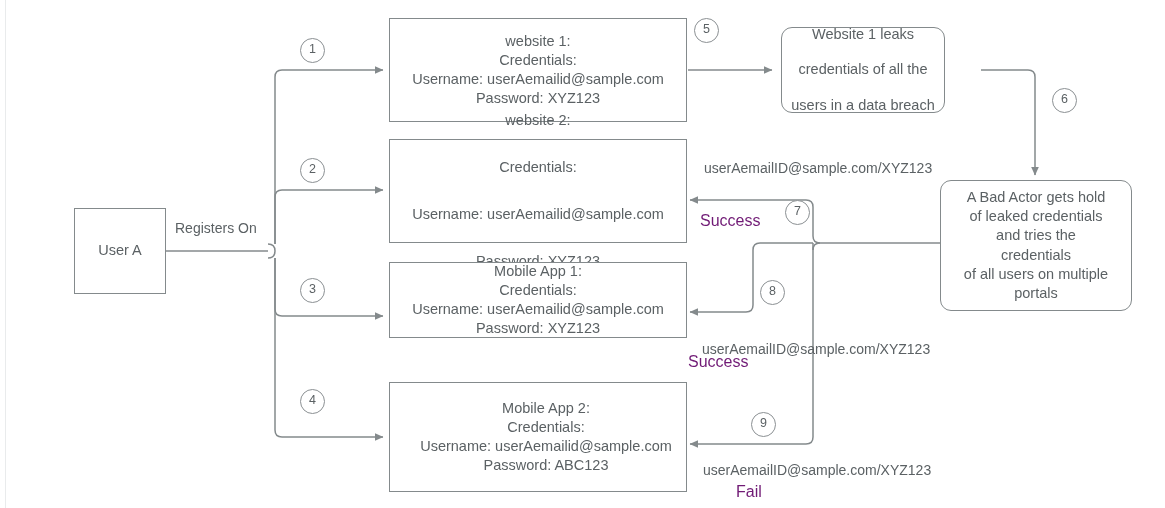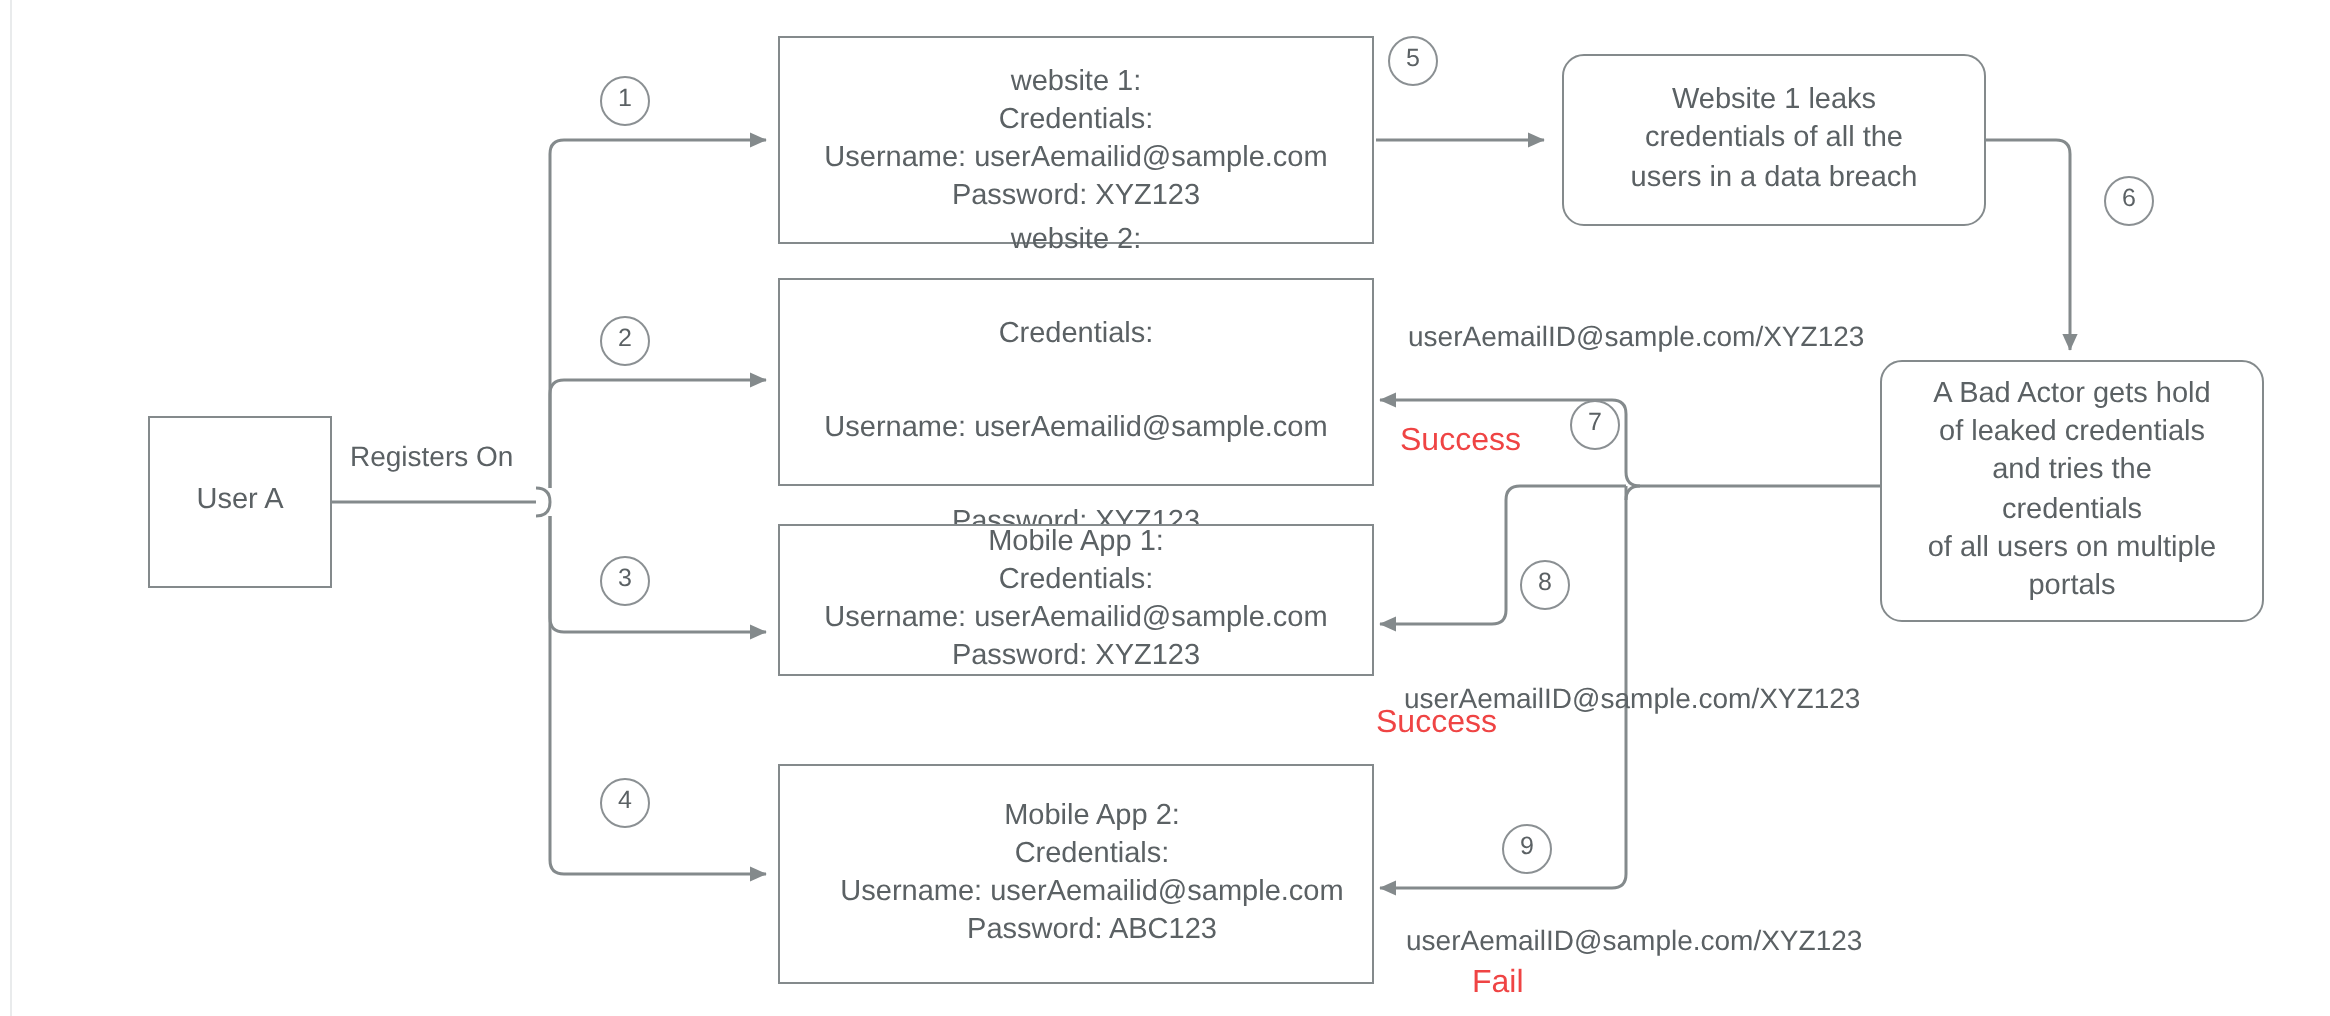--- a/index.html
+++ b/index.html
@@ -51,21 +51,21 @@
   }
   .edge-label {
     position: absolute;
     font-size: 14px;
     color: #5b6164;
     white-space: nowrap;
     z-index: 3;
     background: transparent;
   }
   .edge-label.green {
-    color: #ef4444;
+    color: #701a75;
     font-size: 16px;
   }
   .badge {
     position: absolute;
     width: 23px;
     height: 23px;
     border-radius: 50%;
     border: 1.3px solid #8b9093;
     background: #ffffff;
     color: #5b6164;
@@ -145,21 +145,21 @@
     <span class="ln">Password: XYZ123</span>
   </div>
 
   <div class="node" style="left:389px; top:382px; width:298px; height:110px;padding-left:16px;">
     <span class="ln">Mobile App 2:</span>
     <span class="ln">Credentials:</span>
     <span class="ln">Username: userAemailid@sample.com</span>
     <span class="ln">Password: ABC123</span>
   </div>
 
-  <div class="node rounded" style="left:781px; top:27px; width:212px; height:86px;">
+  <div class="node rounded" style="left:781px; top:27px; width:164px; height:86px;gap:16px;">
     <span class="ln">Website 1 leaks</span>
     <span class="ln">credentials of all the</span>
     <span class="ln">users in a data breach</span>
   </div>
 
   <div class="node rounded" style="left:940px; top:180px; width:192px; height:131px;">
     <span class="ln">A Bad Actor gets hold</span>
     <span class="ln">of leaked credentials</span>
     <span class="ln">and tries the</span>
     <span class="ln">credentials</span>

